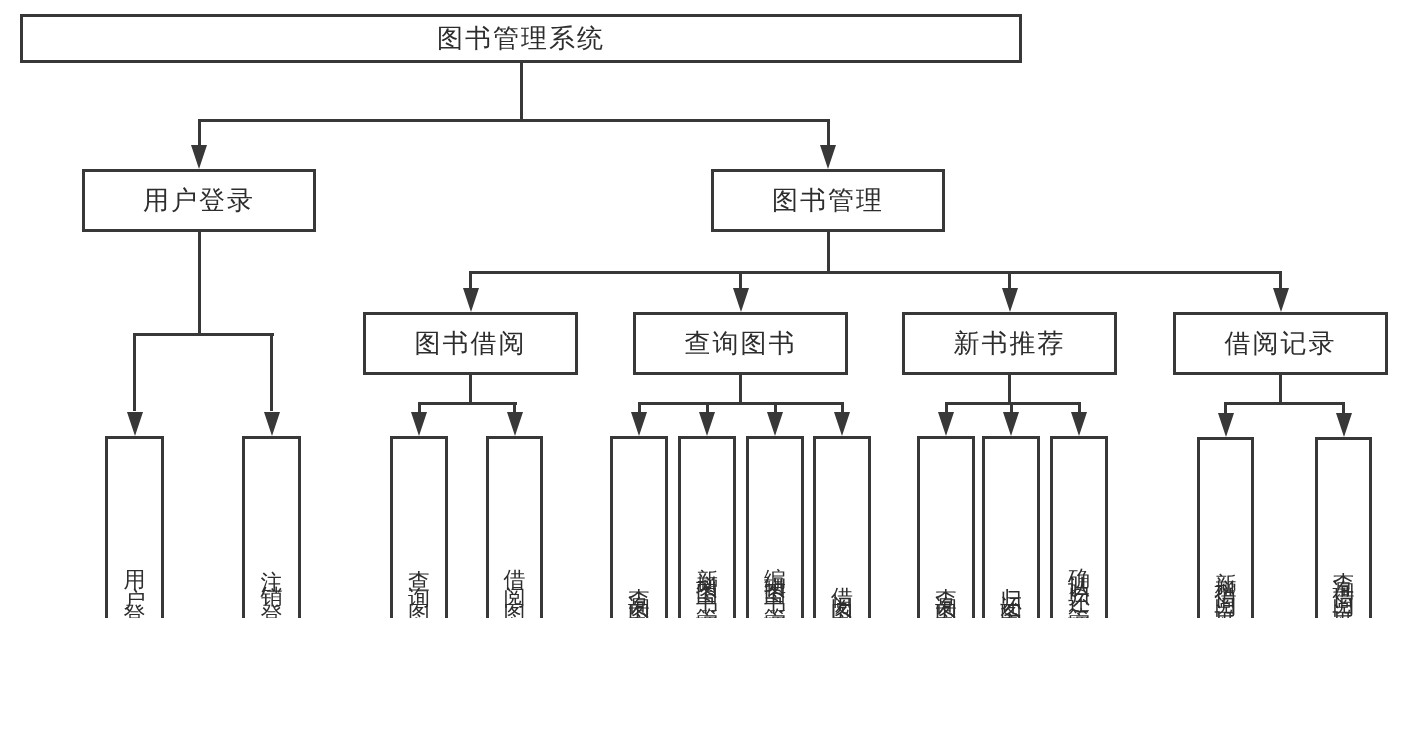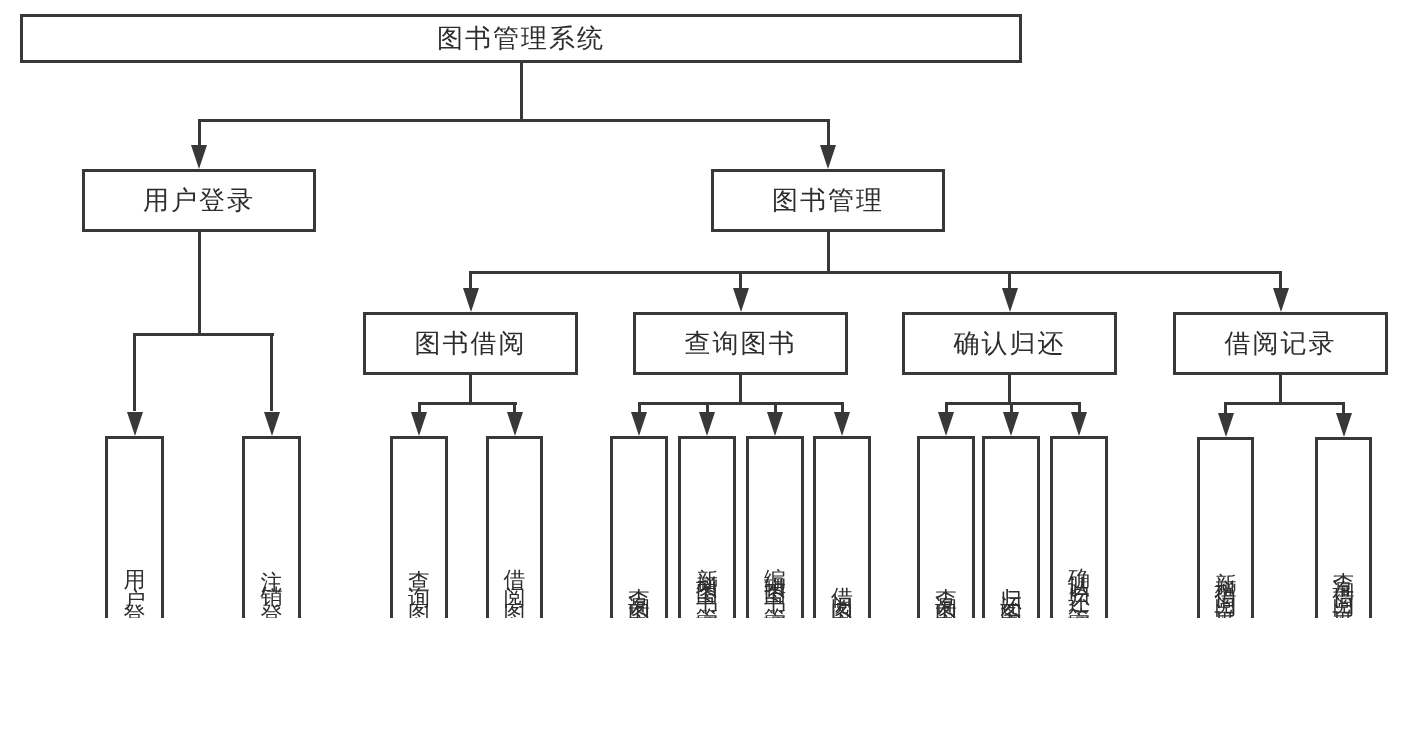--- a/index.html
+++ b/index.html
@@ -96,21 +96,21 @@
   <div class="arrow" style="left:1001.5px;top:288px"></div>
   <div class="arrow" style="left:1272.5px;top:288px"></div>
 
   <div class="hbox" style="left:363px;top:312px;width:215px;height:63px">
     <span>图书借阅</span>
   </div>
   <div class="hbox" style="left:633px;top:312px;width:215px;height:63px">
     <span>查询图书</span>
   </div>
   <div class="hbox" style="left:902px;top:312px;width:215px;height:63px">
-    <span>确认归还</span>
+    <span>新书推荐</span>
   </div>
   <div class="hbox" style="left:1173px;top:312px;width:215px;height:63px">
     <span>借阅记录</span>
   </div>
 
   <div class="vline" style="left:197.5px;top:232px;height:103px"></div>
   <div class="hline" style="left:133px;top:333px;width:141px"></div>
   <div class="vline" style="left:133px;top:335px;height:76px"></div>
   <div class="vline" style="left:270px;top:335px;height:76px"></div>
   <div class="arrow" style="left:126.5px;top:412px"></div>

